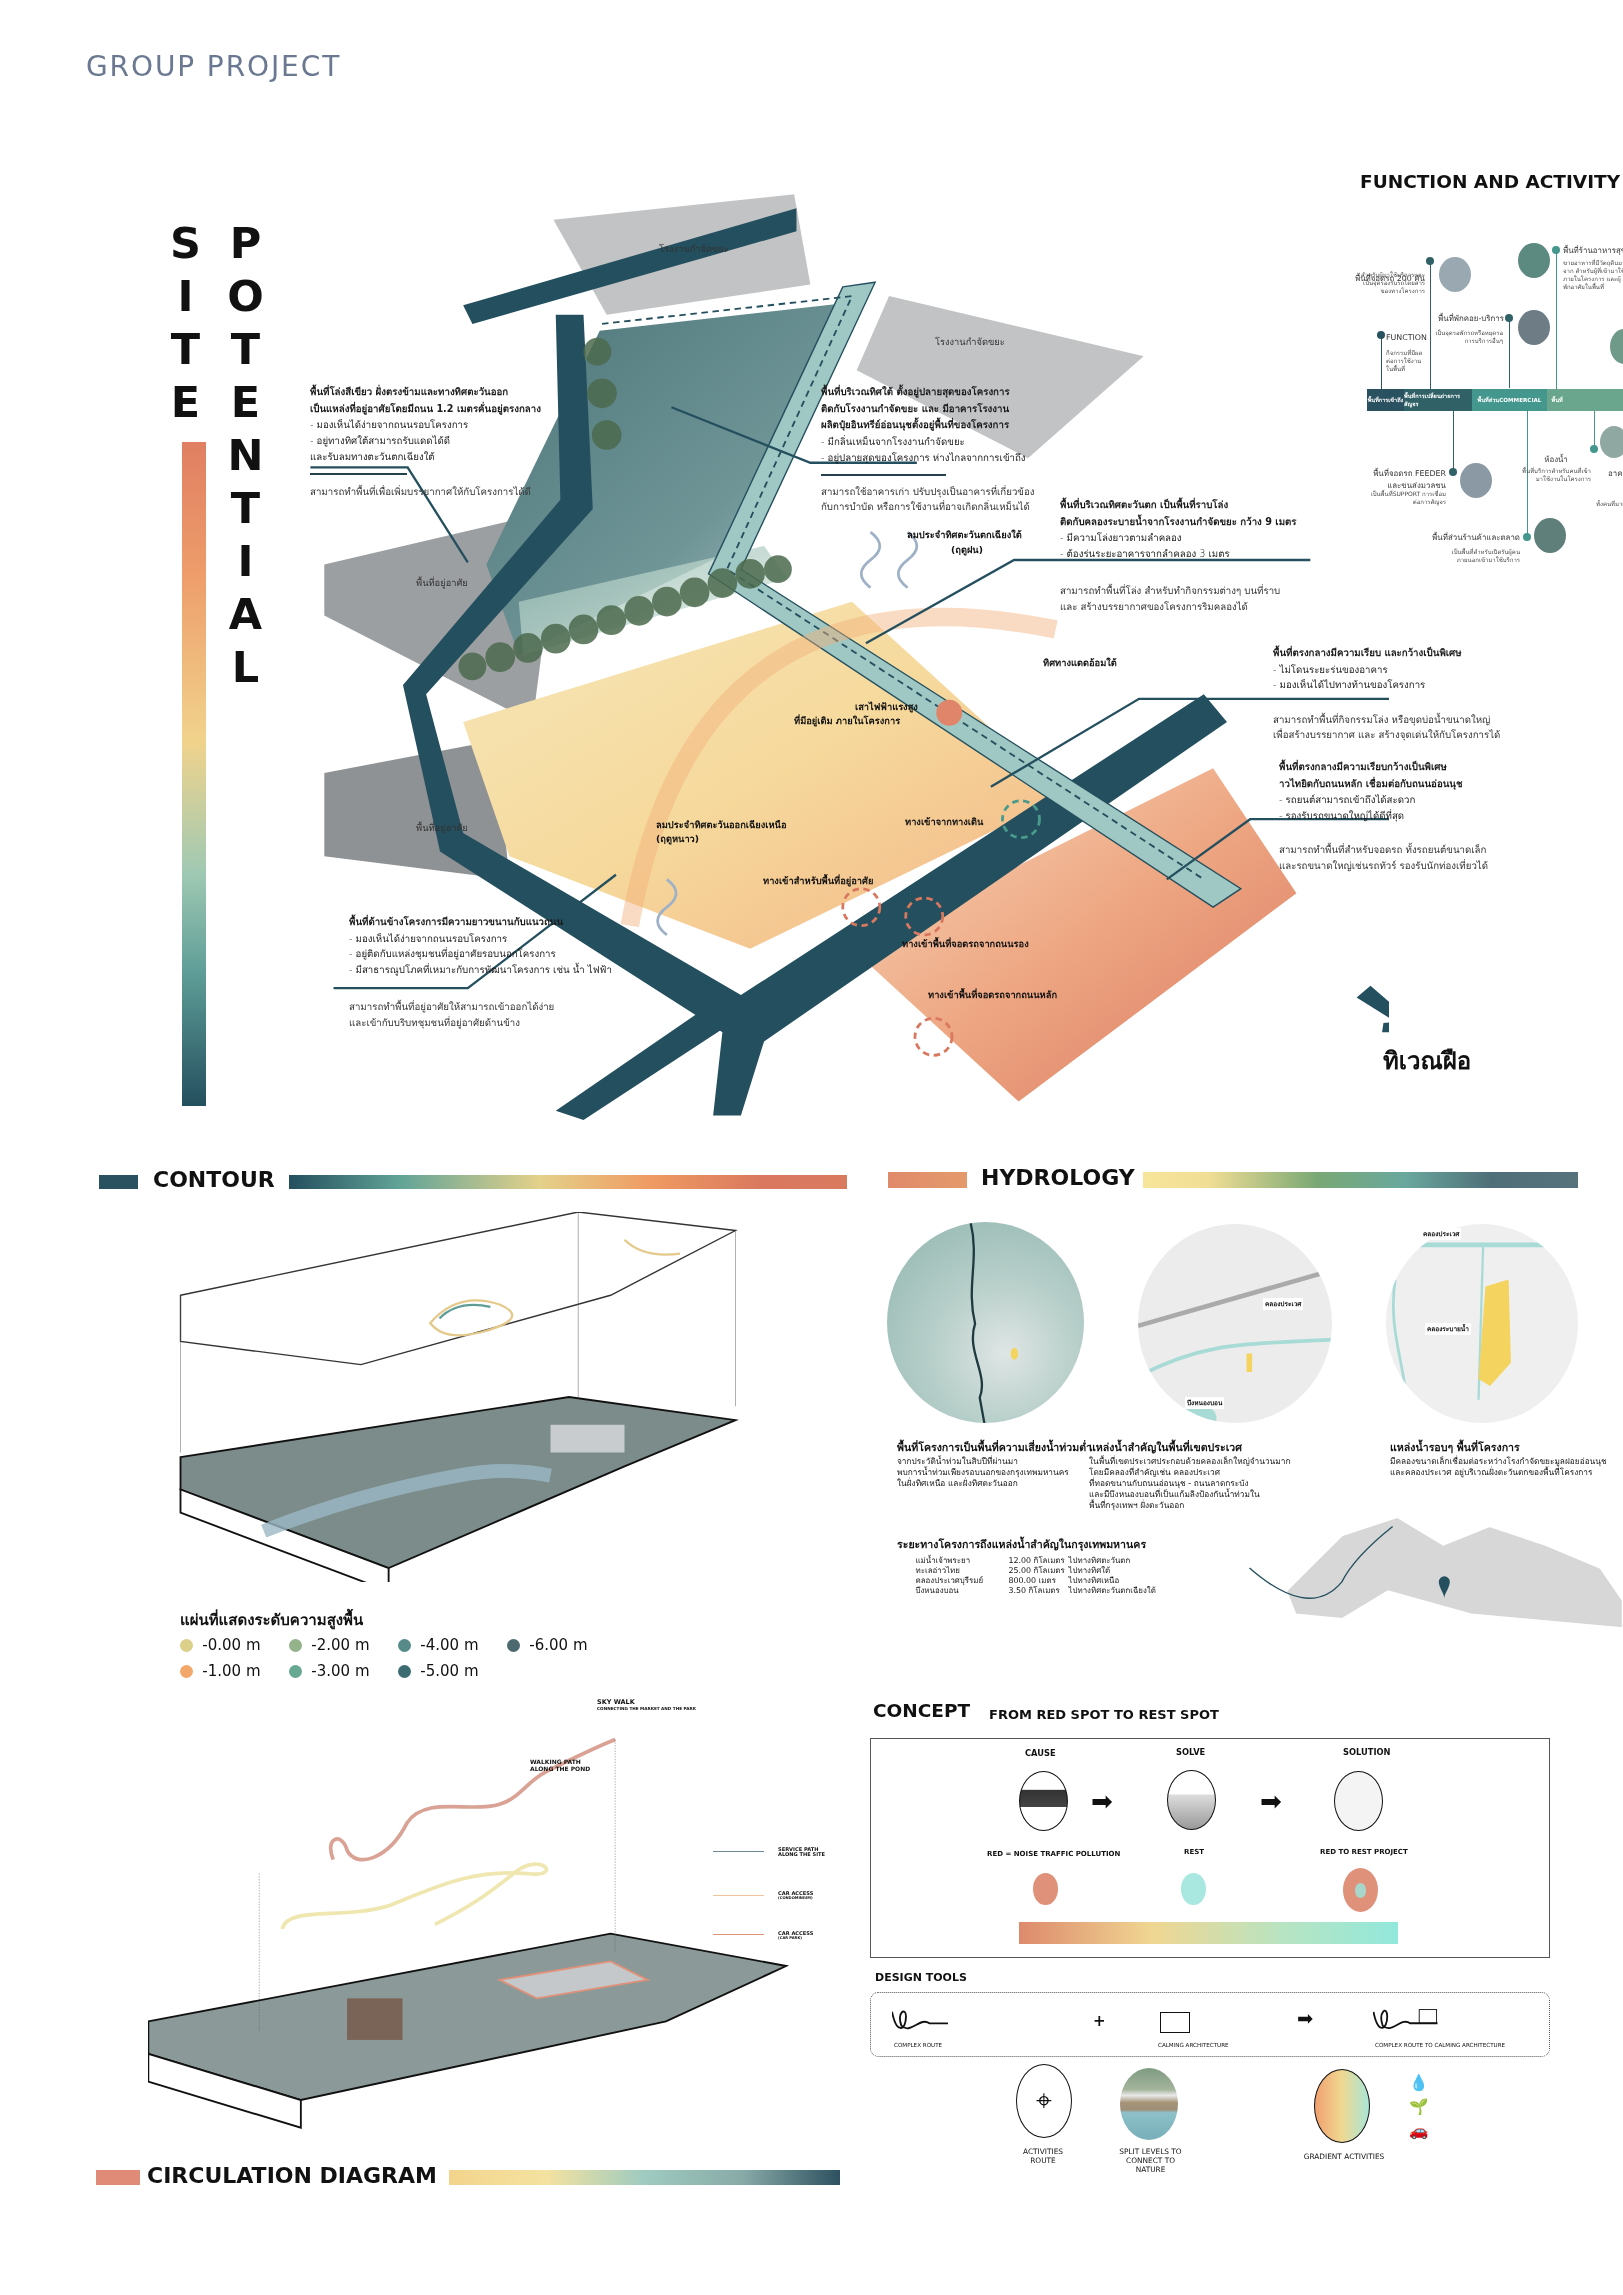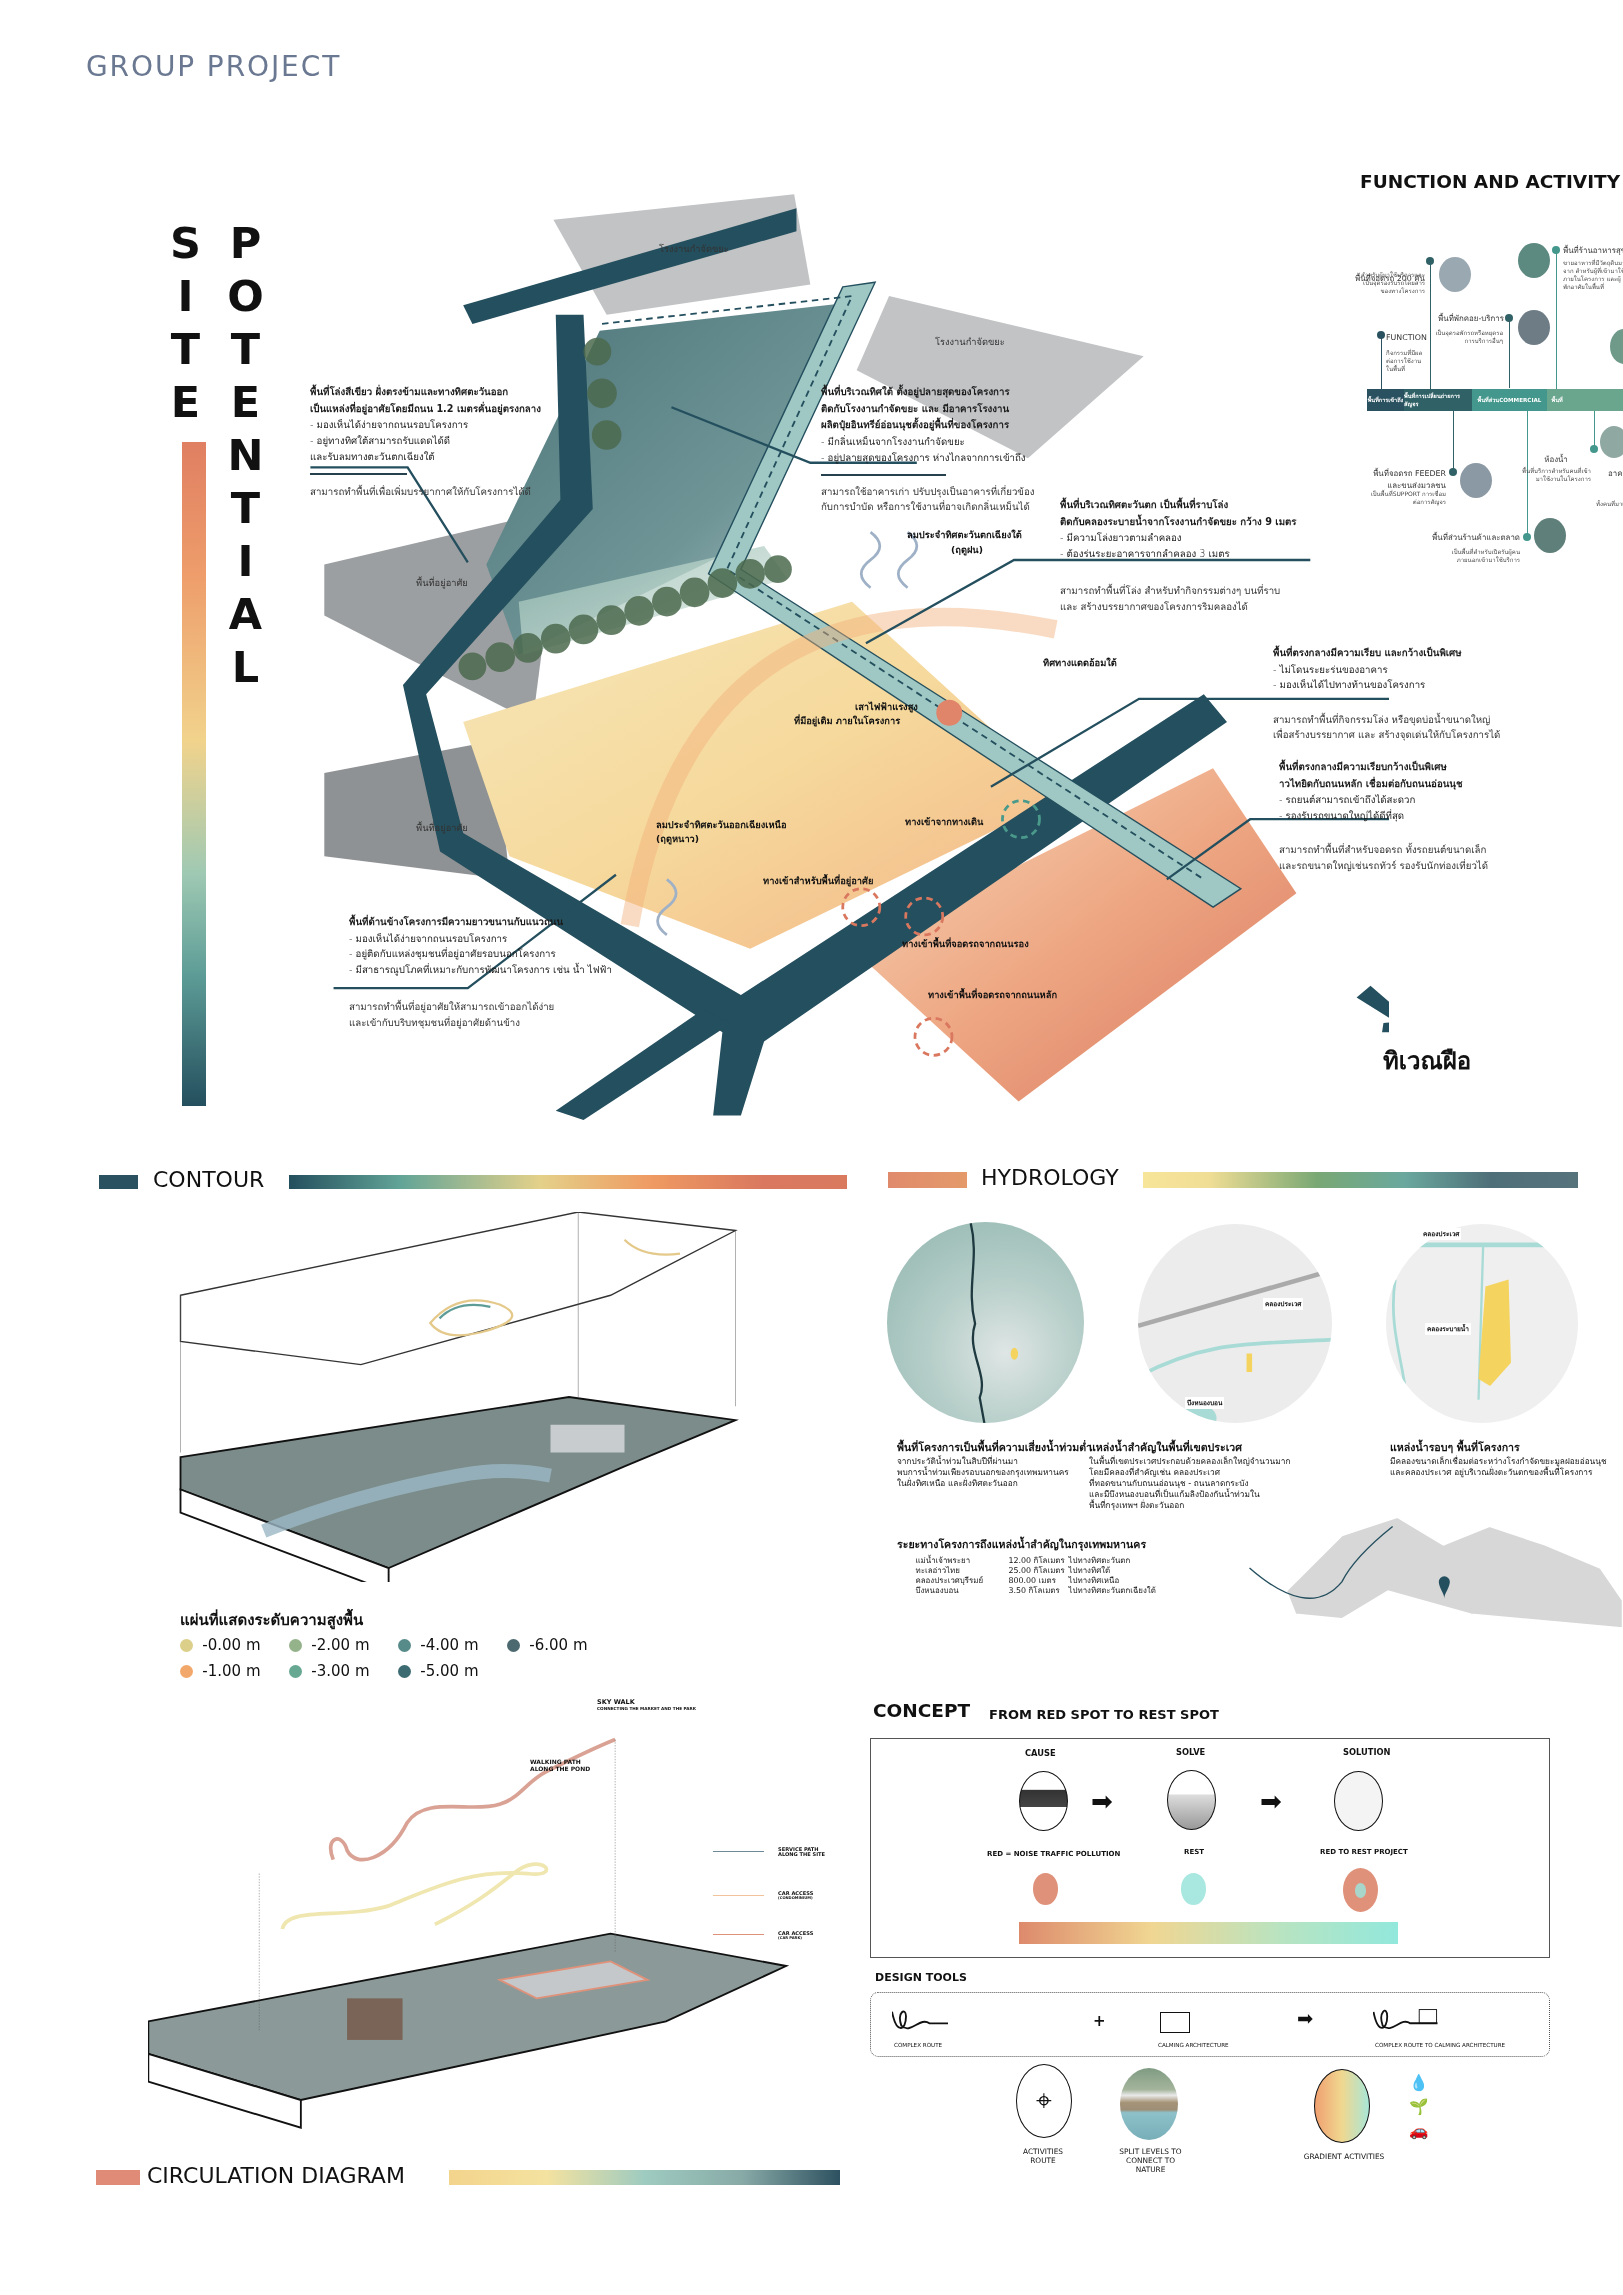--- a/index.html
+++ b/index.html
@@ -8,21 +8,21 @@
 .group-title{left:86px;top:50px;font-size:28px;color:#6a7891;letter-spacing:1.9px;font-family:"DejaVu Sans",sans-serif}
 .vert{font-size:43px;font-weight:900;line-height:53px;text-align:center;width:37px;font-family:"DejaVu Sans",sans-serif}
 .vbar{left:182px;top:442px;width:24px;height:664px;background:linear-gradient(to bottom,#e07f62 0%,#ee9d6b 20%,#f1d38c 45%,#9fc9b3 65%,#5e9d97 80%,#244f5e 100%)}
 .note{font-family:"DejaVu Sans",sans-serif;color:#1b1b1b}
 .note .h{font-weight:bold;font-size:9.7px;line-height:16.7px}
 .note .b{font-size:9.7px;line-height:15.7px;font-weight:300}
 .note .c{font-size:9.7px;line-height:15.7px;color:#333}
 .rule{height:2.3px;background:#25414d}
 .label-sm{font-size:9.3px;color:#333}
 .map-label{font-size:9.3px;font-weight:bold;color:#111}
-.sec-head{font-size:22px;font-weight:400;font-family:"DejaVu Sans",sans-serif}
+.sec-head{font-size:22px;font-weight:700;font-family:"DejaVu Sans",sans-serif}
 .legend-dot{width:13px;height:13px;border-radius:50%;display:inline-block;vertical-align:middle;margin-right:9.3px}
 .legend-item{font-size:15px;display:flex;align-items:center}
 .circle-map{border-radius:50%;overflow:hidden}
 .hy-h{font-weight:bold;font-size:10.6px}
 .hy-b{font-size:8.3px;line-height:11px}
 .concept-box{border:1.4px solid #555}
 .cap{font-size:7.4px;text-align:center}
 .fn-label{font-size:7.9px;color:#333}
 .fn-small{font-size:6px;color:#444;line-height:7.9px}
 .dot{width:8.3px;height:8.3px;border-radius:50%;position:absolute}

